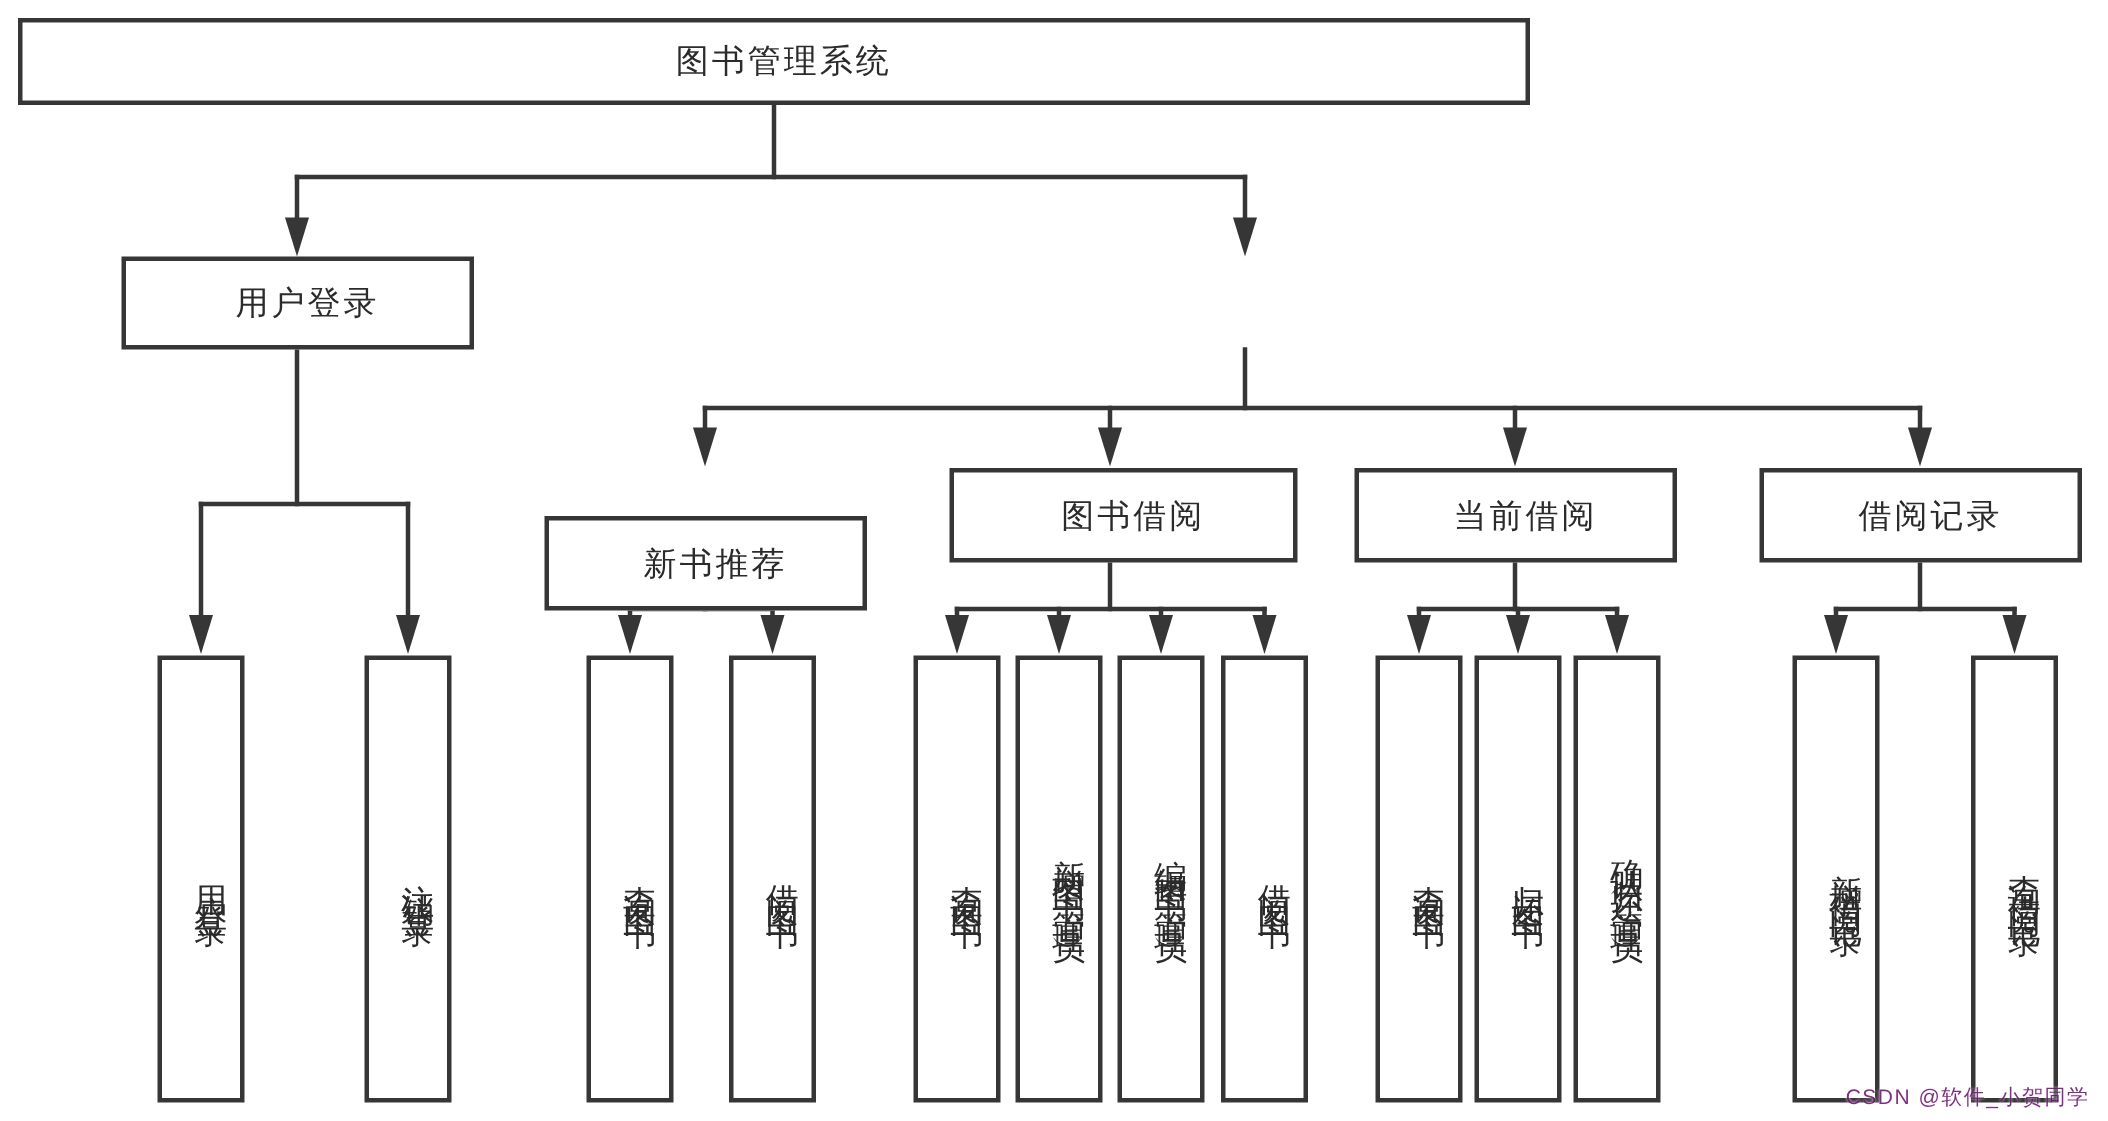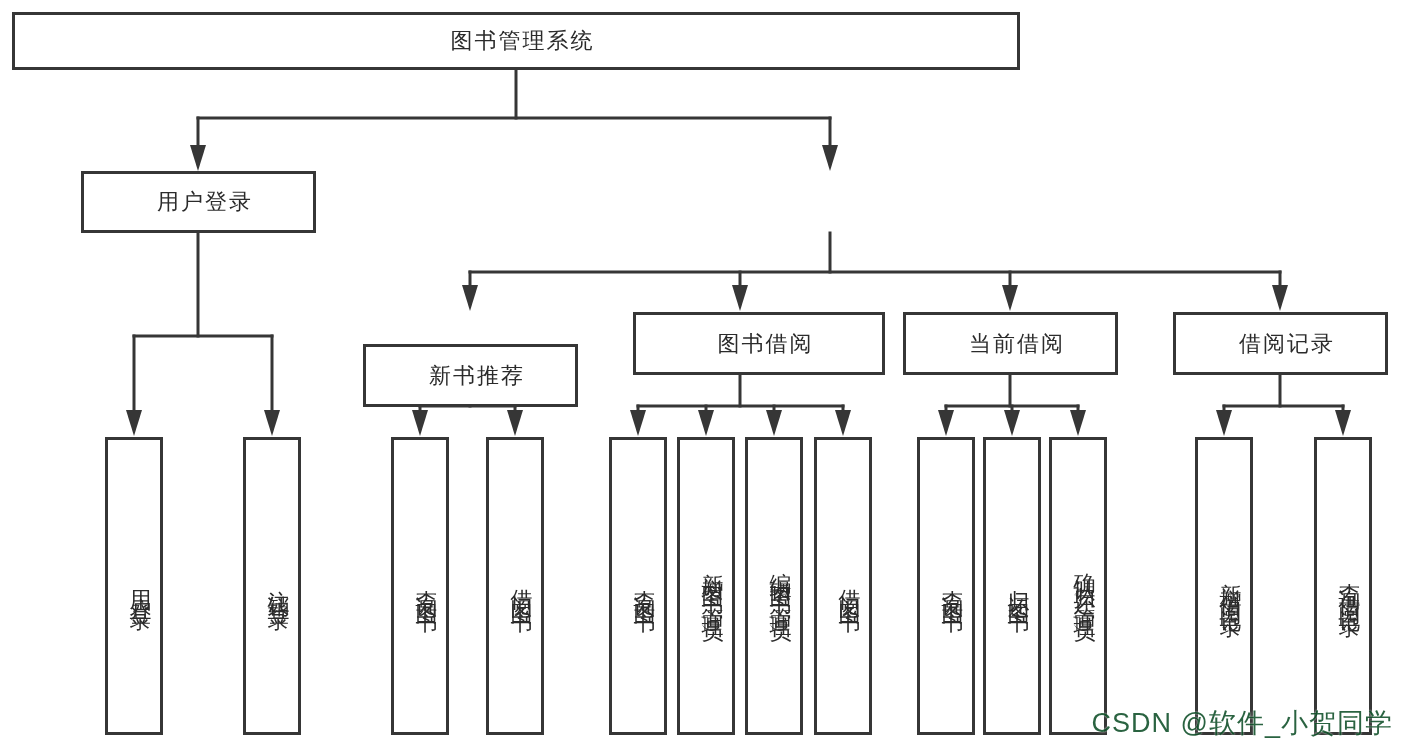--- a/index.html
+++ b/index.html
@@ -44,22 +44,22 @@
     text-orientation: mixed;
     font-size: 22px;
     letter-spacing: 7px;
     line-height: 1;
     white-space: nowrap;
   }
   .watermark {
     position: absolute;
     right: 12px;
     bottom: 6px;
-    font-size: 27px;
-    color: #14532d;
+    font-size: 14px;
+    color: #701a75;
     opacity: 0.9;
     white-space: nowrap;
     letter-spacing: 1px;
     text-shadow: 0 0 2px #ffffff;
   }
 </style>
 </head>
 <body>
 
 <div class="canvas">
@@ -134,21 +134,21 @@
     <span>图书管理系统</span>
   </div>
 
   <div class="node hbox" style="left:81px; top:171px; width:235px; height:62px;">
     <span>用户登录</span>
   </div>
 
   <div class="node hbox" style="left:363px; top:312px; width:215px; height:63px;margin-top:32px;">
     <span>新书推荐</span>
   </div>
-  <div class="node hbox" style="left:633px; top:312px; width:252px; height:63px;">
+  <div class="node hbox" style="left:633px; top:312px; width:232px; height:63px;">
     <span>图书借阅</span>
   </div>
   <div class="node hbox" style="left:903px; top:312px; width:215px; height:63px;">
     <span>当前借阅</span>
   </div>
   <div class="node hbox" style="left:1173px; top:312px; width:215px; height:63px;">
     <span>借阅记录</span>
   </div>
 
   <div class="node vbox" style="left:105px; top:437px; width:58px; height:298px;">

